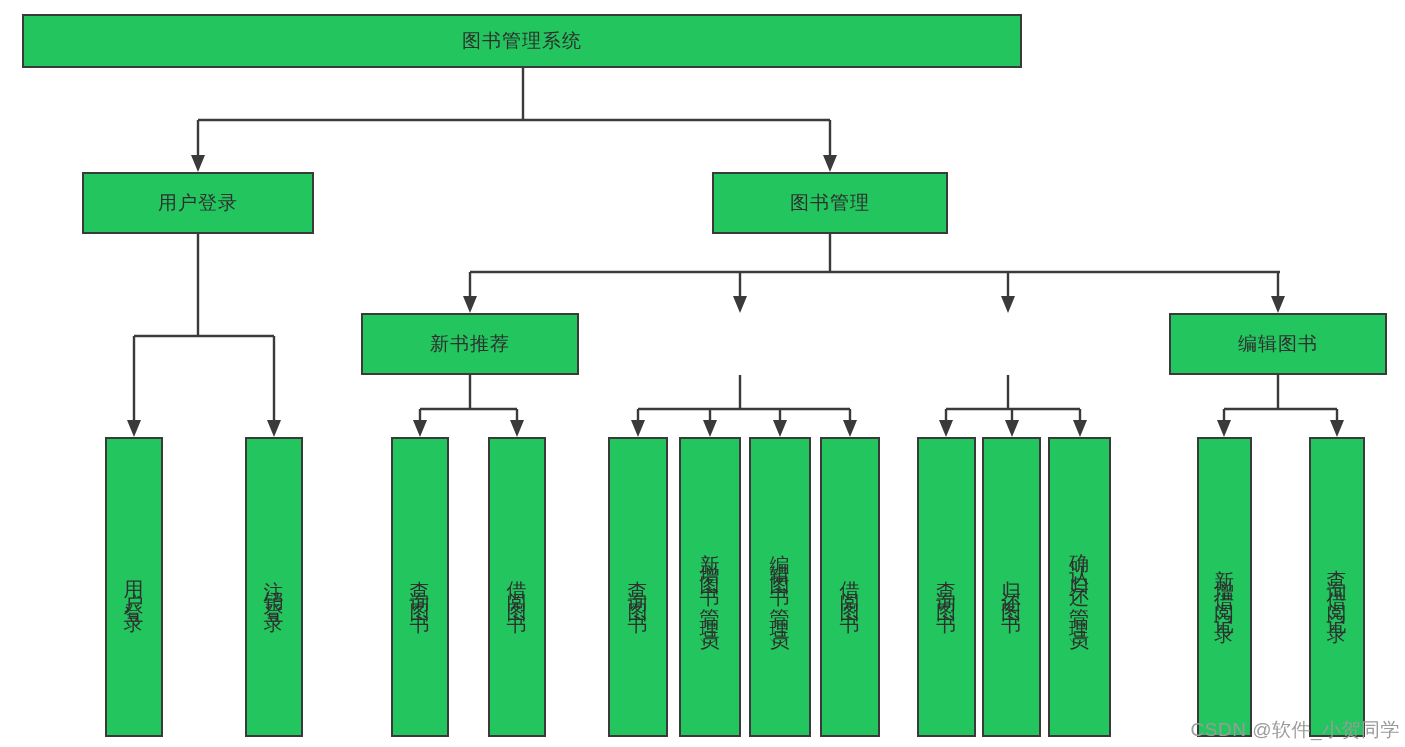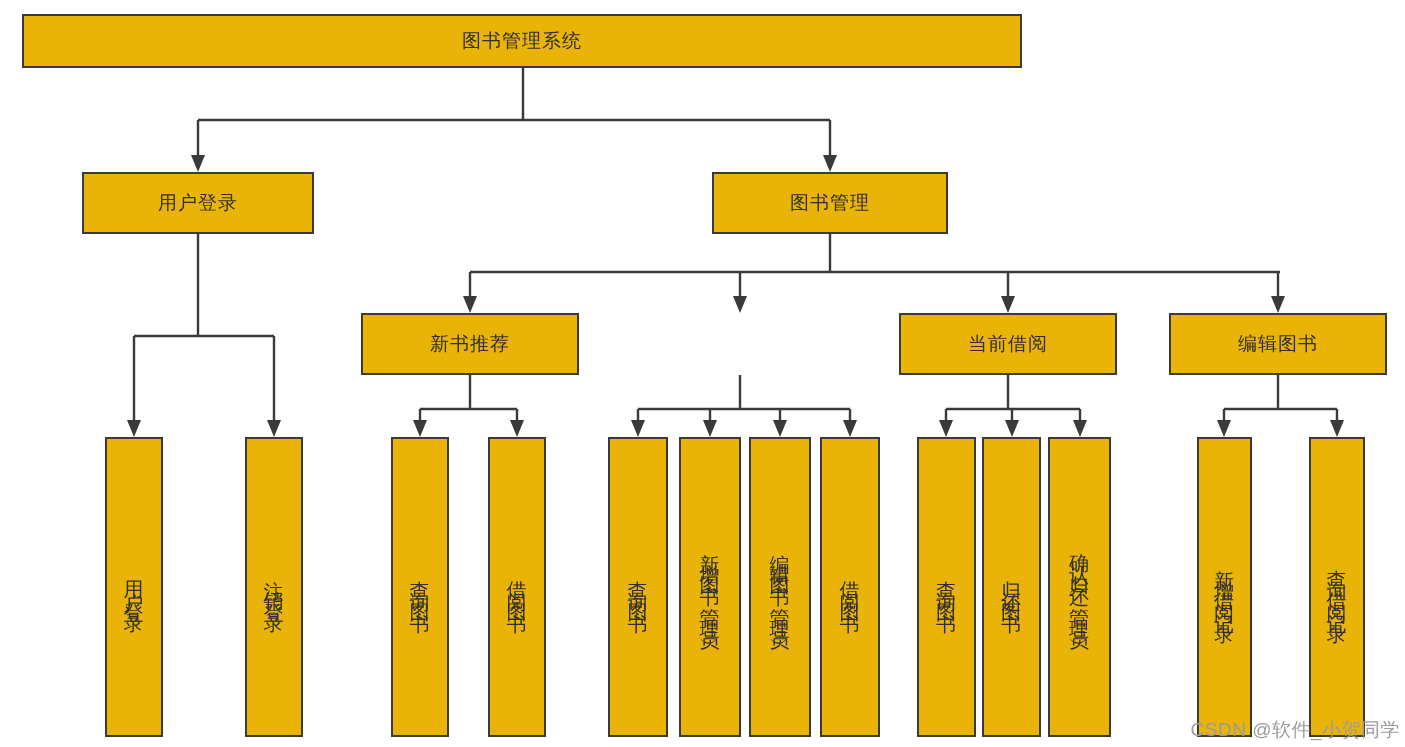--- a/index.html
+++ b/index.html
@@ -7,21 +7,21 @@
     position:relative;
     width:1405px;height:747px;
     background:#ffffff;
     font-family:"Liberation Sans", sans-serif;
     overflow:hidden;
   }
   #wires{position:absolute;left:0;top:0;width:1405px;height:747px;}
   .node{
     position:absolute;
     box-sizing:border-box;
-    background:#eab308;
+    background:#22c55e;
     border:2px solid #3a3a3a;
     display:flex;align-items:center;justify-content:center;
     color:#2f2f2f;
   }
   .node.h span{
     font-size:19px;
     letter-spacing:1px;
     white-space:nowrap;
   }
   .node.v span{
@@ -73,23 +73,20 @@
   <div class="node h" style="left:82px;top:172px;width:232px;height:62px">
     <span>用户登录</span>
   </div>
   <div class="node h" style="left:712px;top:172px;width:236px;height:62px">
     <span>图书管理</span>
   </div>
 
   <div class="node h" style="left:361px;top:313px;width:218px;height:62px">
     <span>新书推荐</span>
   </div>
-  <div class="node h" style="left:899px;top:313px;width:218px;height:62px">
-    <span>当前借阅</span>
-  </div>
   <div class="node h" style="left:1169px;top:313px;width:218px;height:62px">
     <span>编辑图书</span>
   </div>
 
   <div class="node v" style="left:105px;top:437px;width:58px;height:300px">
     <span>用户登录</span>
   </div>
   <div class="node v" style="left:245px;top:437px;width:58px;height:300px">
     <span>注销登录</span>
   </div>

